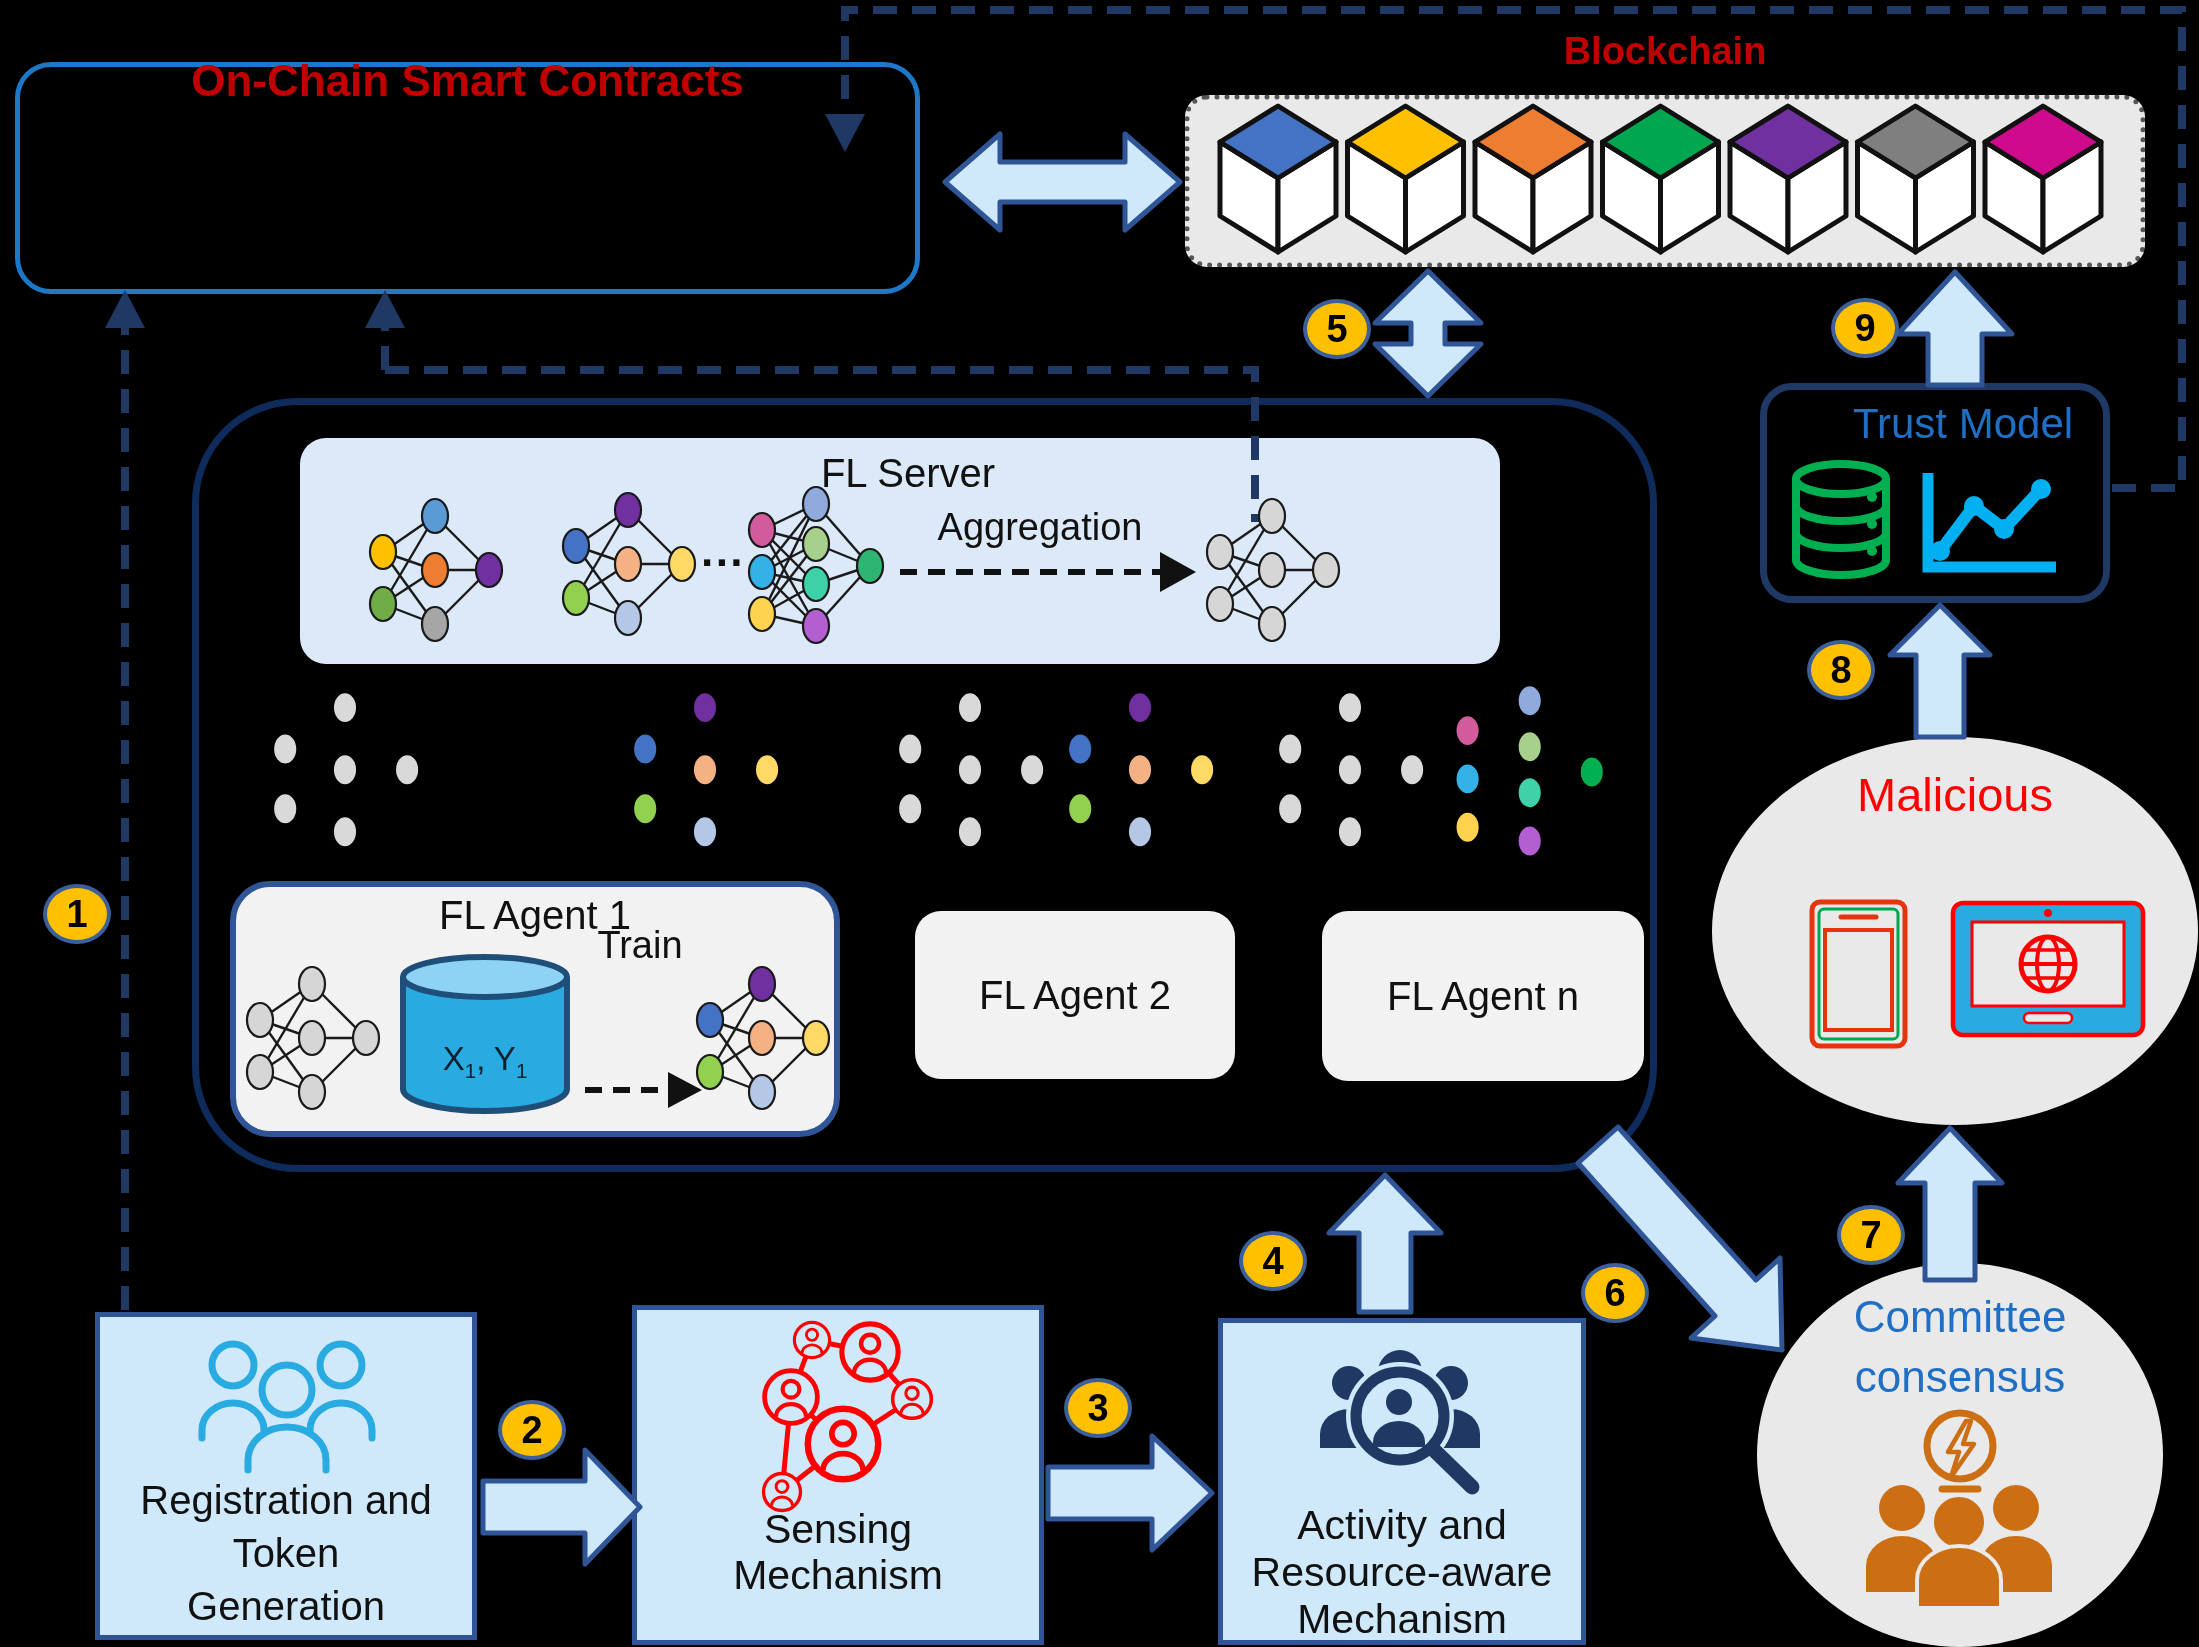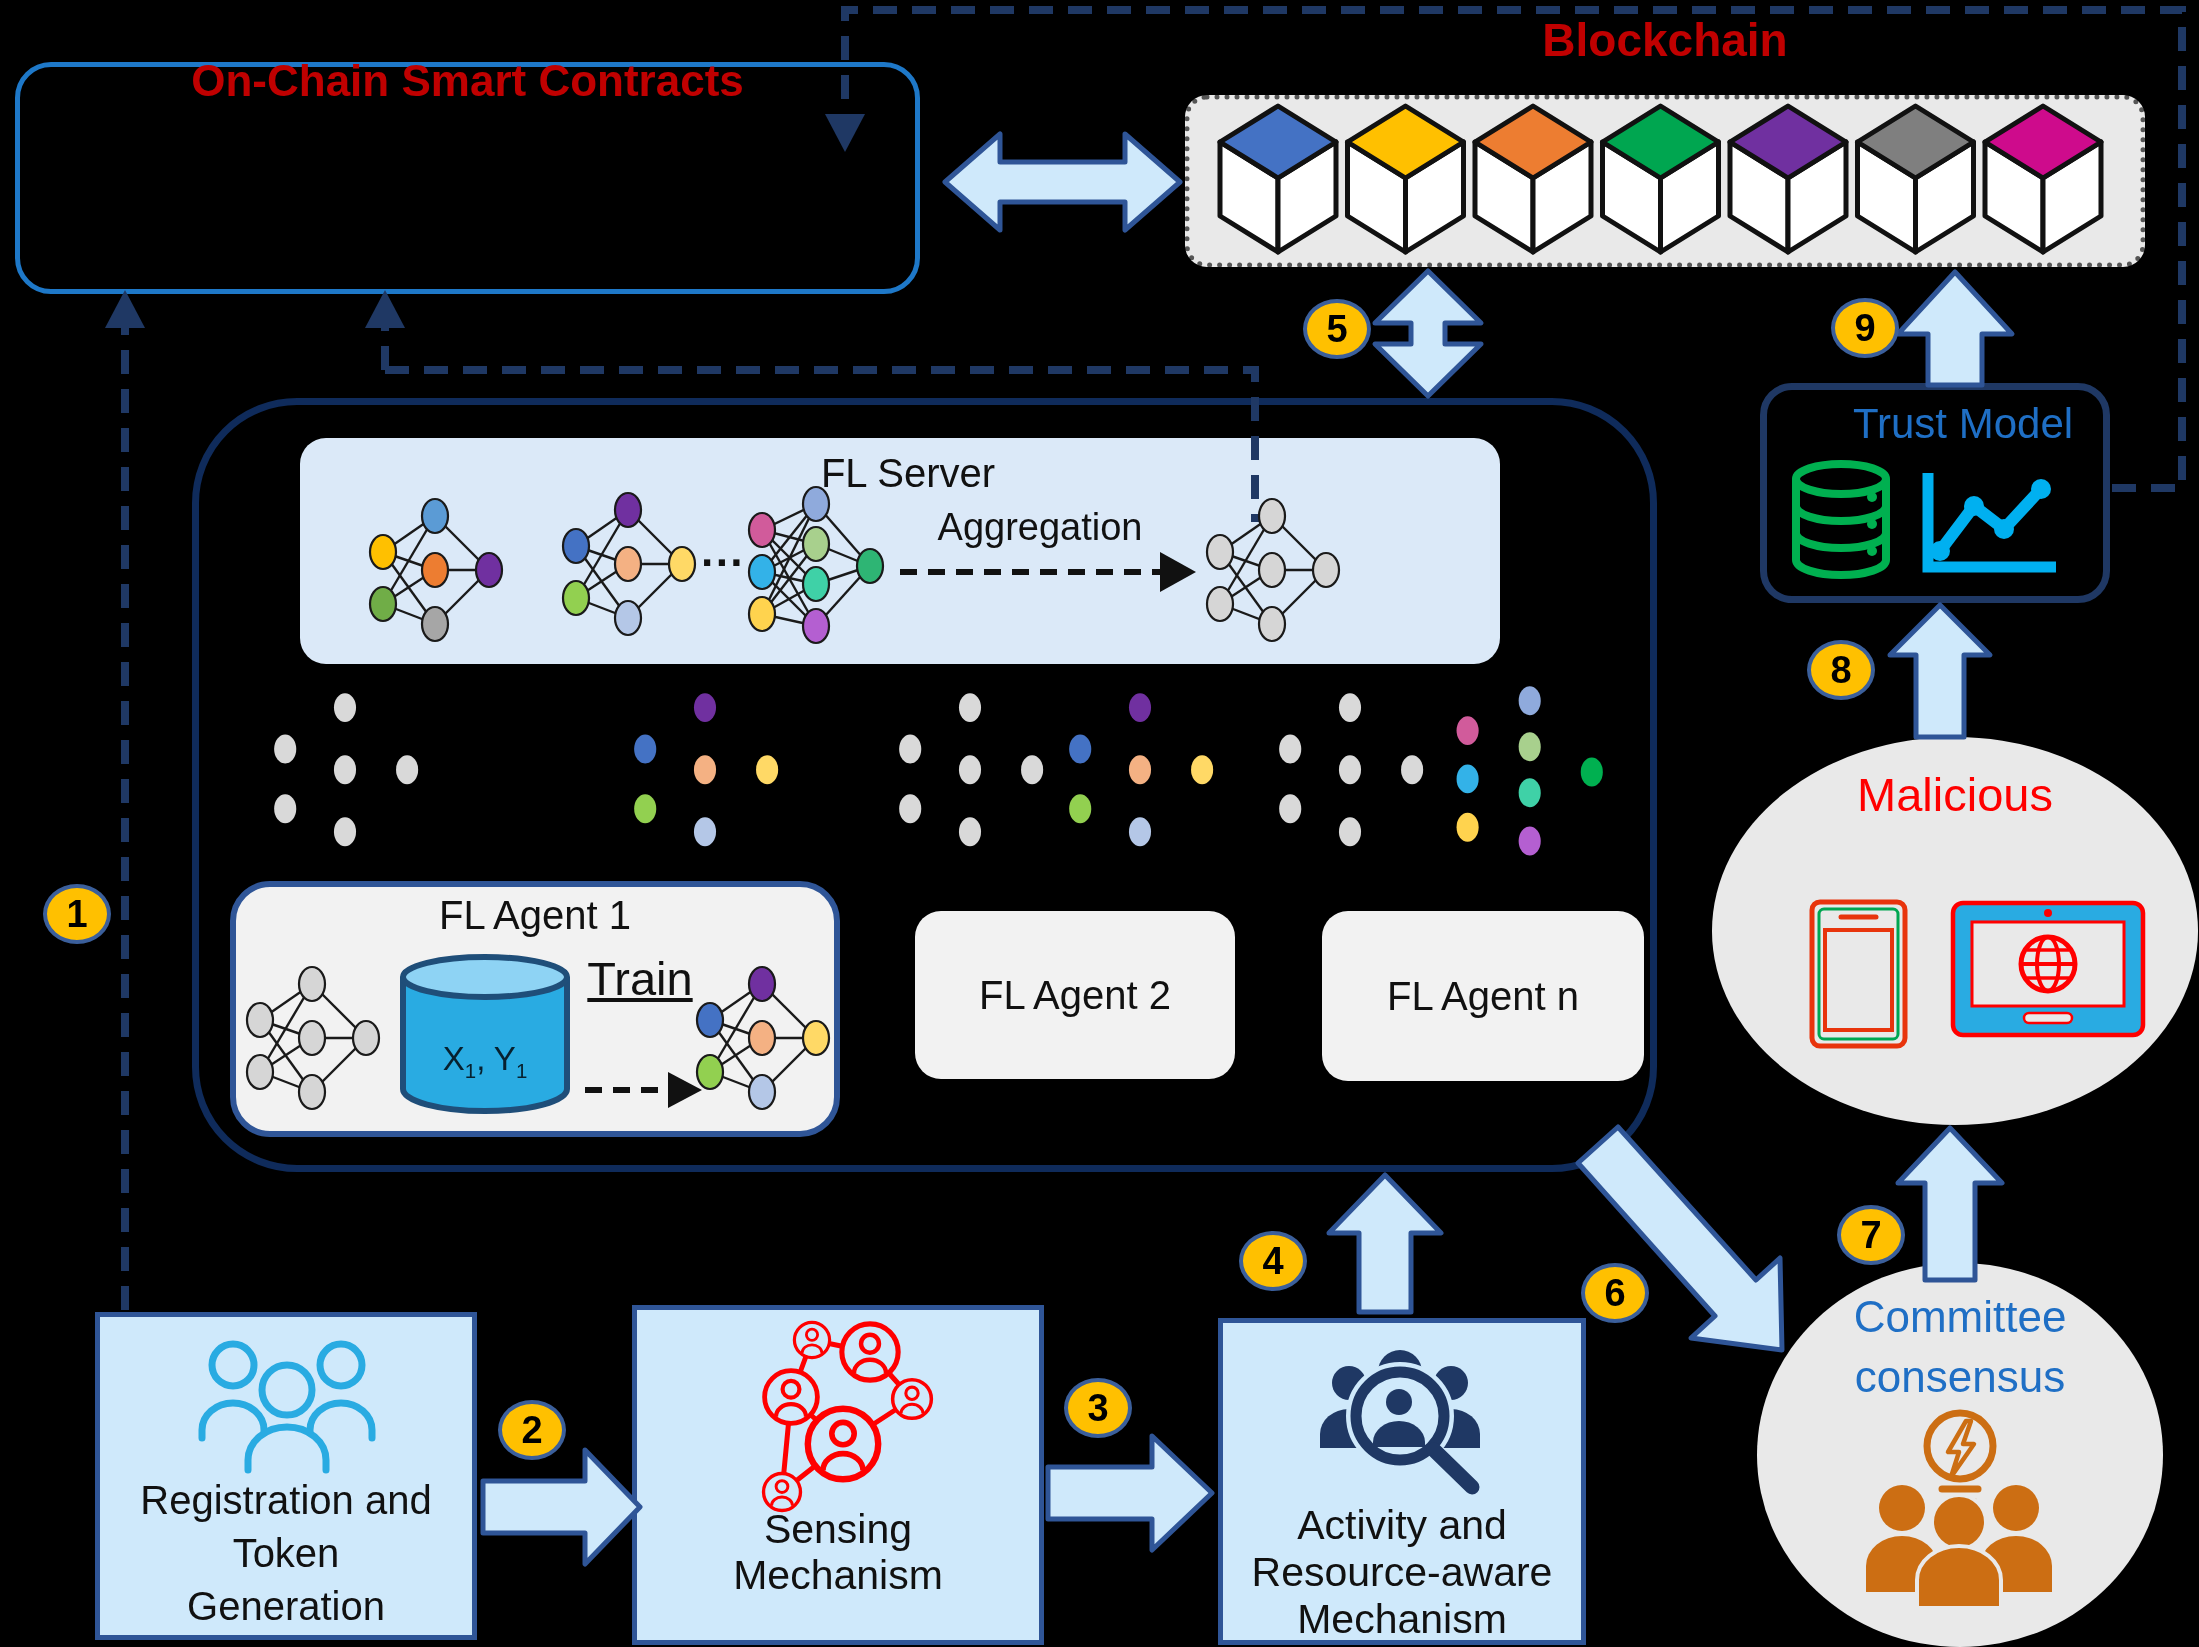--- a/index.html
+++ b/index.html
@@ -392,26 +392,26 @@
       <circle cx="1902" cy="1508" r="23"></circle>
       <path d="M1866 1592 v-26 a36 30 0 0 1 72 0 v26 z"></path>
       <circle cx="2016" cy="1508" r="23"></circle>
       <path d="M1980 1592 v-26 a36 30 0 0 1 72 0 v26 z"></path>
       <circle cx="1959" cy="1522" r="27" stroke="#E9E9E9" stroke-width="4"></circle>
       <path d="M1917 1608 v-28 a42 34 0 0 1 84 0 v28 z" stroke="#E9E9E9" stroke-width="4"></path>
     </g>
   </svg>
 
   <div class="lbl red" style="left:15px;width:905px;top:56px;font-size:44px;">On-Chain Smart Contracts</div>
-  <div class="lbl red" style="left:1185px;width:960px;top:14px;font-size:46px;text-align:center;">Blockchain</div>
+  <div class="lbl red" style="left:1185px;width:960px;top:30px;font-size:38px;text-align:center;">Blockchain</div>
   <div class="lbl blk" style="left:300px;width:1216px;top:450px;font-size:40px;">FL Server</div>
   <div class="lbl blk" style="left:890px;width:300px;top:506px;font-size:38px;">Aggregation</div>
   <div class="lbl blk" style="left:683px;width:80px;top:538px;font-size:44px;font-weight:bold;">···</div>
   <div class="lbl blk" style="left:230px;width:610px;top:892px;font-size:40px;">FL Agent 1</div>
-  <div class="lbl blk" style="left:575px;width:130px;top:952px;font-size:47px;text-decoration:underline;">Train</div>
+  <div class="lbl blk" style="left:575px;width:130px;top:924px;font-size:38px;">Train</div>
   <div class="lbl blk" style="left:405px;width:160px;top:1040px;font-size:33px;color:#07212f;">
     <span>X</span><sub>1</sub><span>, Y</span><sub>1</sub>
   </div>
   <div class="lbl blk" style="left:915px;width:320px;top:911px;height:168px;display:flex;align-items:center;justify-content:center;font-size:40px;">FL Agent 2</div>
   <div class="lbl blk" style="left:1322px;width:322px;top:911px;height:170px;display:flex;align-items:center;justify-content:center;font-size:40px;">FL Agent n</div>
   <div class="lbl blue" style="left:1760px;width:406px;top:400px;font-size:42px;">Trust Model</div>
   <div class="lbl pure-red" style="left:1712px;width:486px;top:768px;font-size:47px;">Malicious</div>
   <div class="lbl blue" style="left:1757px;width:406px;top:1292px;font-size:44px;">Committee</div>
   <div class="lbl blue" style="left:1757px;width:406px;top:1352px;font-size:44px;">consensus</div>
 

